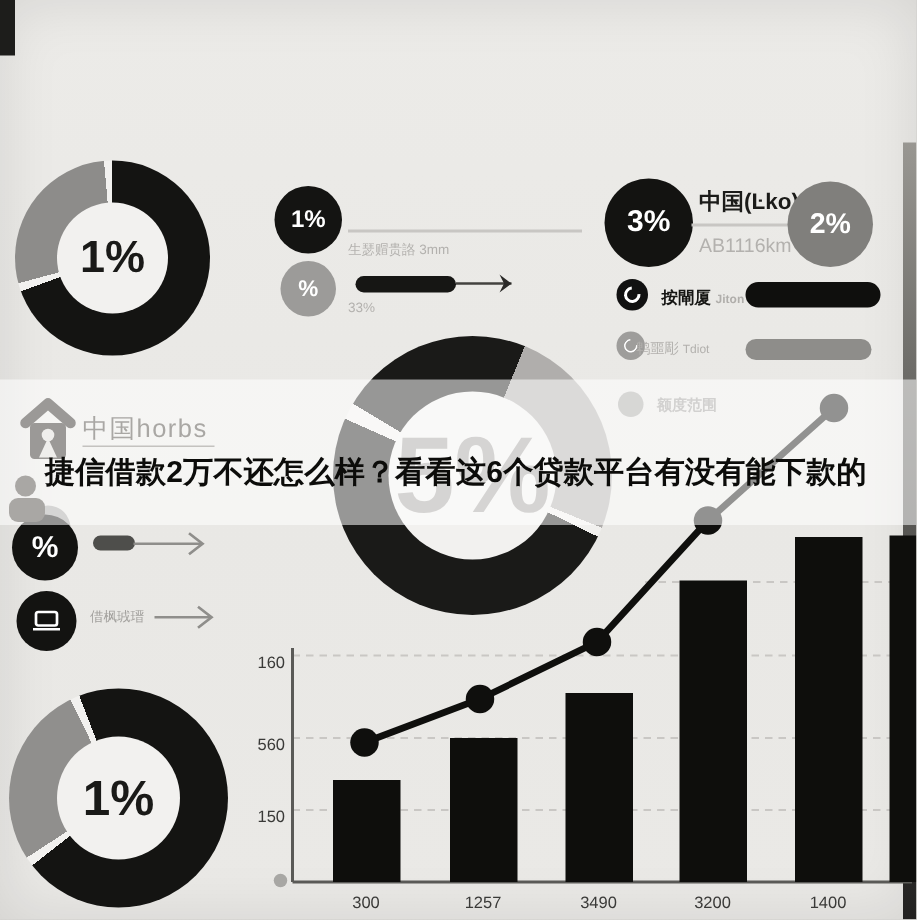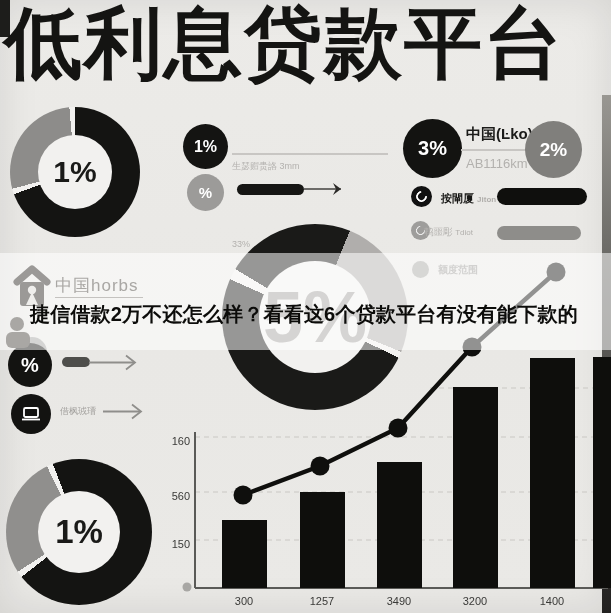--- a/index.html
+++ b/index.html
@@ -52,36 +52,35 @@
   .axis{stroke:#5a5a57;stroke-width:2;}
   .right-strip{left:602px;top:95px;width:9px;height:518px;
     background:linear-gradient(180deg,#999792 0%,#6c6b67 30%,#222120 100%);}
 </style>
 </head>
 <body>
 
 <div class="canvas">
 
   <div class="abs corner-mark"></div>
-  <div class="abs main-title">低利息贷款平台</div>
 
   <div class="abs donut donut-tl">
     <div class="hole">1%</div>
   </div>
 
   <div class="abs circle" style="left:183px;top:124px;width:45px;height:45px;background:#141412;font-size:16px;">1%</div>
   <div class="abs hairline" style="left:232px;top:153px;width:156px;"></div>
   <div class="abs micro" style="left:232px;top:160px;">生瑟赗贵詻 3mm</div>
   <div class="abs circle" style="left:187px;top:174px;width:37px;height:37px;background:#9c9b99;font-size:15px;">%</div>
   <div class="abs pill" style="left:237px;top:184px;width:67px;height:11px;background:#161614;"></div>
   <svg class="abs" style="left:303px;top:181px;" width="48" height="16">
     <line x1="1" y1="8" x2="38" y2="8" stroke="#43423f" stroke-width="1.6"></line>
     <path d="M38 8 L30 2 L33 8 L30 14 Z" fill="#2b2a28"></path>
   </svg>
-  <div class="abs micro" style="left:232px;top:200px;margin-top:39px;">33%</div>
+  <div class="abs micro" style="left:232px;top:200px;">33%</div>
 
   <div class="abs circle" style="left:403px;top:119px;width:59px;height:59px;background:#131311;font-size:20px;">3%</div>
   <div class="abs p-title" style="left:466px;top:125px;font-size:15px;">中国(Ŀko)</div>
   <div class="abs hairline" style="left:461px;top:149px;width:66px;"></div>
   <div class="abs micro" style="left:466px;top:156px;font-size:13px;">AB1116km</div>
   <div class="abs circle" style="left:525px;top:121px;width:57px;height:57px;background:#807f7c;font-size:19px;">2%</div>
 
   <div class="abs circle" style="left:411px;top:186px;width:21px;height:21px;background:#111;">
       <span class="arc-icon"></span>
     </div>

